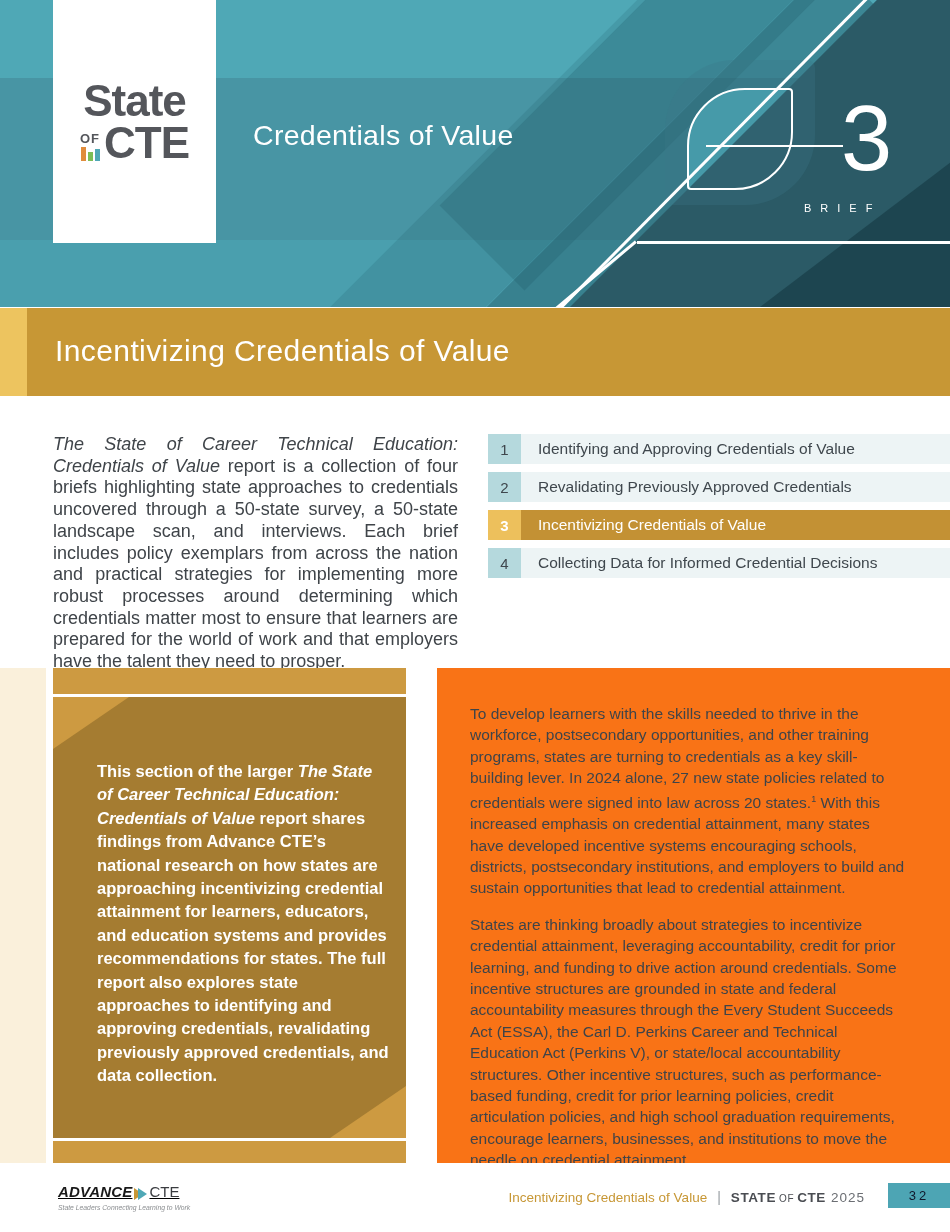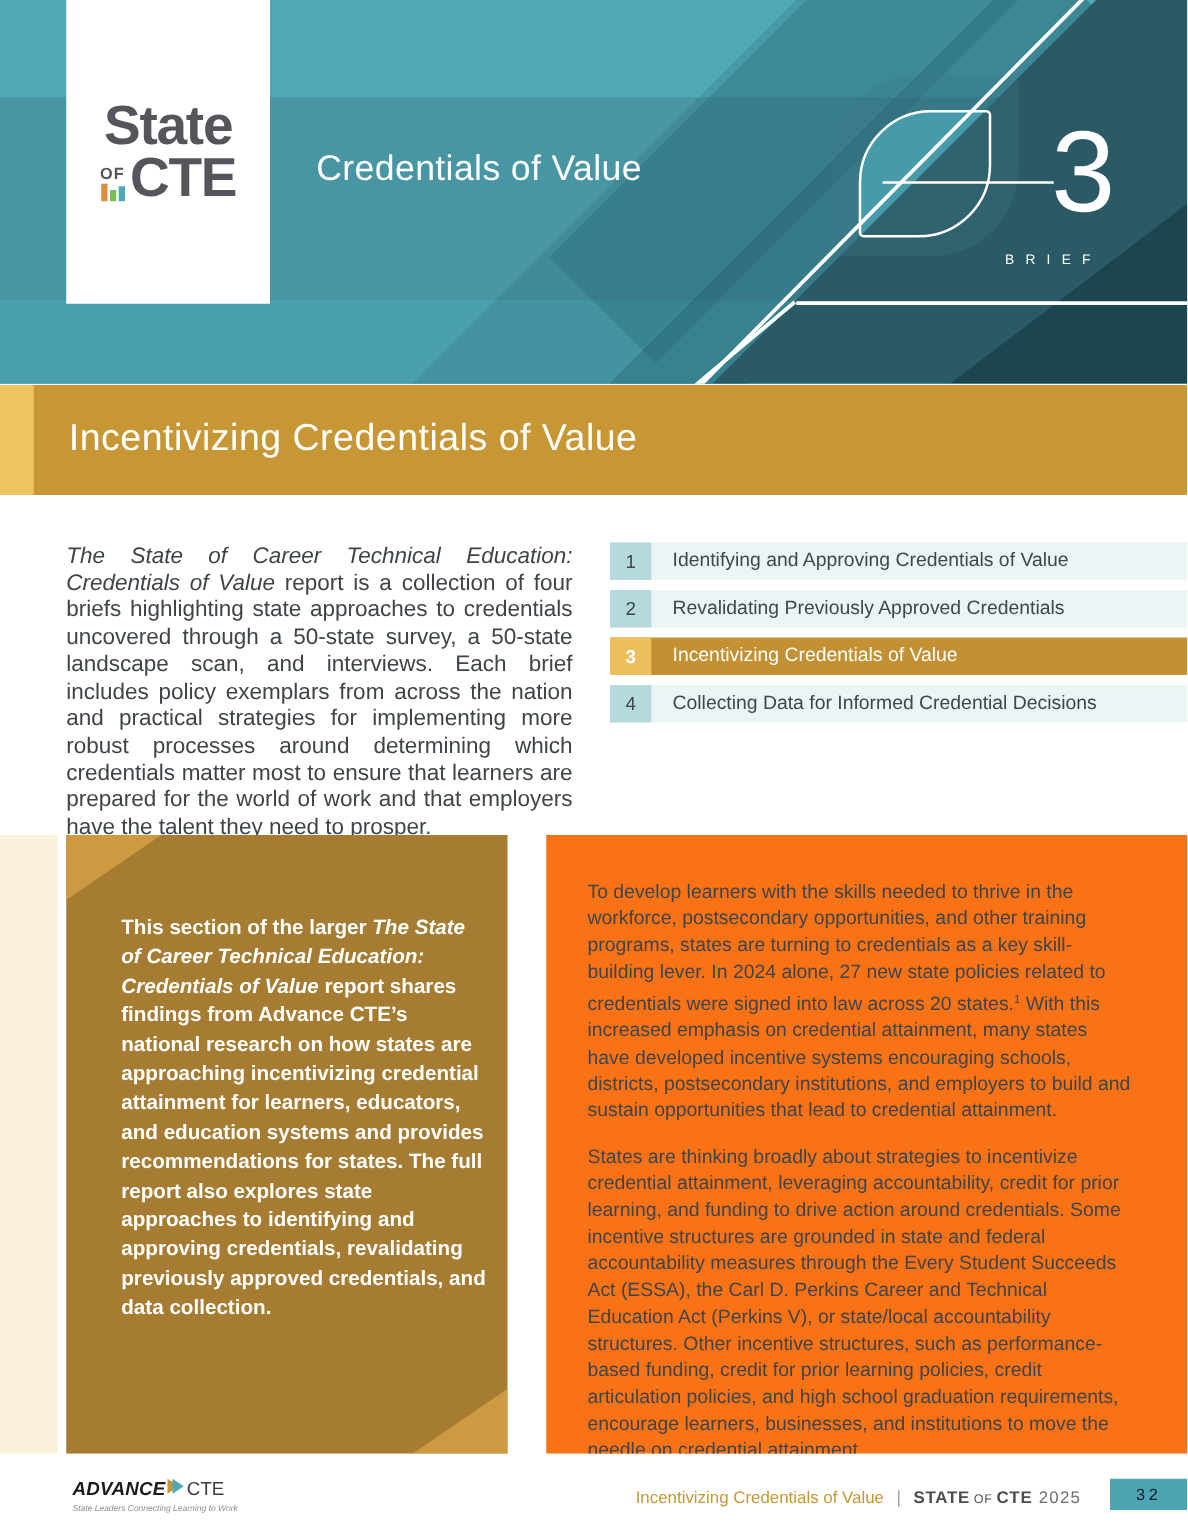--- a/index.html
+++ b/index.html
@@ -67,41 +67,41 @@
   .toc-num{width:33px;background:#B5D9DD;color:#3F474D;font-size:15px;display:flex;
            align-items:center;justify-content:center;flex:none;}
   .toc-label{padding-left:17px;color:#3F474D;font-size:15.5px;display:flex;align-items:center;}
   .toc-row.active{background:#C39134;}
   .toc-row.active .toc-num{background:#EDC05C;color:#ffffff;font-weight:700;}
   .toc-row.active .toc-label{color:#ffffff;}
 
   
   .mid{position:absolute;left:0;top:668px;width:950px;height:495px;background:#ffffff;}
   .cream-strip{position:absolute;left:0;top:0;width:46px;height:100%;background:#FAF0DB;}
-  .gold-box{position:absolute;left:53px;top:0;width:353px;height:100%;display:flex;flex-direction:row;}
+  .gold-box{position:absolute;left:53px;top:0;width:353px;height:100%;display:flex;flex-direction:column;}
   .gb-topbar{height:26px;background:#CD9A41;flex:none;}
   .gb-gap{height:3px;background:#ffffff;flex:none;}
   .gb-main{flex:1;background:#A57C31;position:relative;overflow:hidden;}
   .gb-botbar{height:22px;background:#CD9A41;flex:none;}
   .tri-tl{position:absolute;left:0;top:0;width:0;height:0;
           border-top:52px solid #CD9A41;border-right:76px solid transparent;}
   .tri-br{position:absolute;right:0;bottom:0;width:0;height:0;
           border-bottom:52px solid #CD9A41;border-left:76px solid transparent;}
   .gb-text{position:absolute;left:44px;right:14px;top:63px;color:#ffffff;font-weight:700;
            font-size:16.5px;line-height:23.4px;}
   .gb-text .bi{font-style:italic;}
   .cream-panel{position:absolute;left:413px;top:0;right:0;height:100%;background:#f97316;
                box-sizing:border-box;padding:35px 45px 0 33px;margin-left:24px;}
   .cream-panel p{margin:0 0 15px 0;color:#3F4449;font-size:15.5px;line-height:21.4px;}
   .cream-panel sup{font-size:9px;}
 
   
   .footer{position:absolute;left:0;top:1163px;width:950px;height:69px;background:#ffffff;}
   .brand{position:absolute;left:58px;top:20px;}
-  .brand-row{display:flex;align-items:flex-start;}
+  .brand-row{display:flex;align-items:flex-end;text-decoration:underline;}
   .brand-advance{color:#1a1a1a;font-weight:800;font-style:italic;font-size:15px;letter-spacing:0.2px;}
   .chev{display:inline-block;width:0;height:0;border-top:6px solid transparent;
         border-bottom:6px solid transparent;}
   .chev-gold{border-left:9px solid #C79735;margin-left:2px;}
   .chev-teal{border-left:9px solid #4FA8B6;margin-left:-5px;}
   .brand-cte{color:#3a3c40;font-weight:500;font-size:15px;margin-left:2px;}
   .brand-tagline{color:#8a8d90;font-style:italic;font-size:6.8px;margin-top:4px;}
   .meta{position:absolute;right:85px;top:26px;display:flex;align-items:baseline;white-space:nowrap;}
   .meta-doc{color:#C79735;font-size:13.5px;}
   .meta-sep{color:#9aa0a4;font-size:14px;margin:0 10px;}

